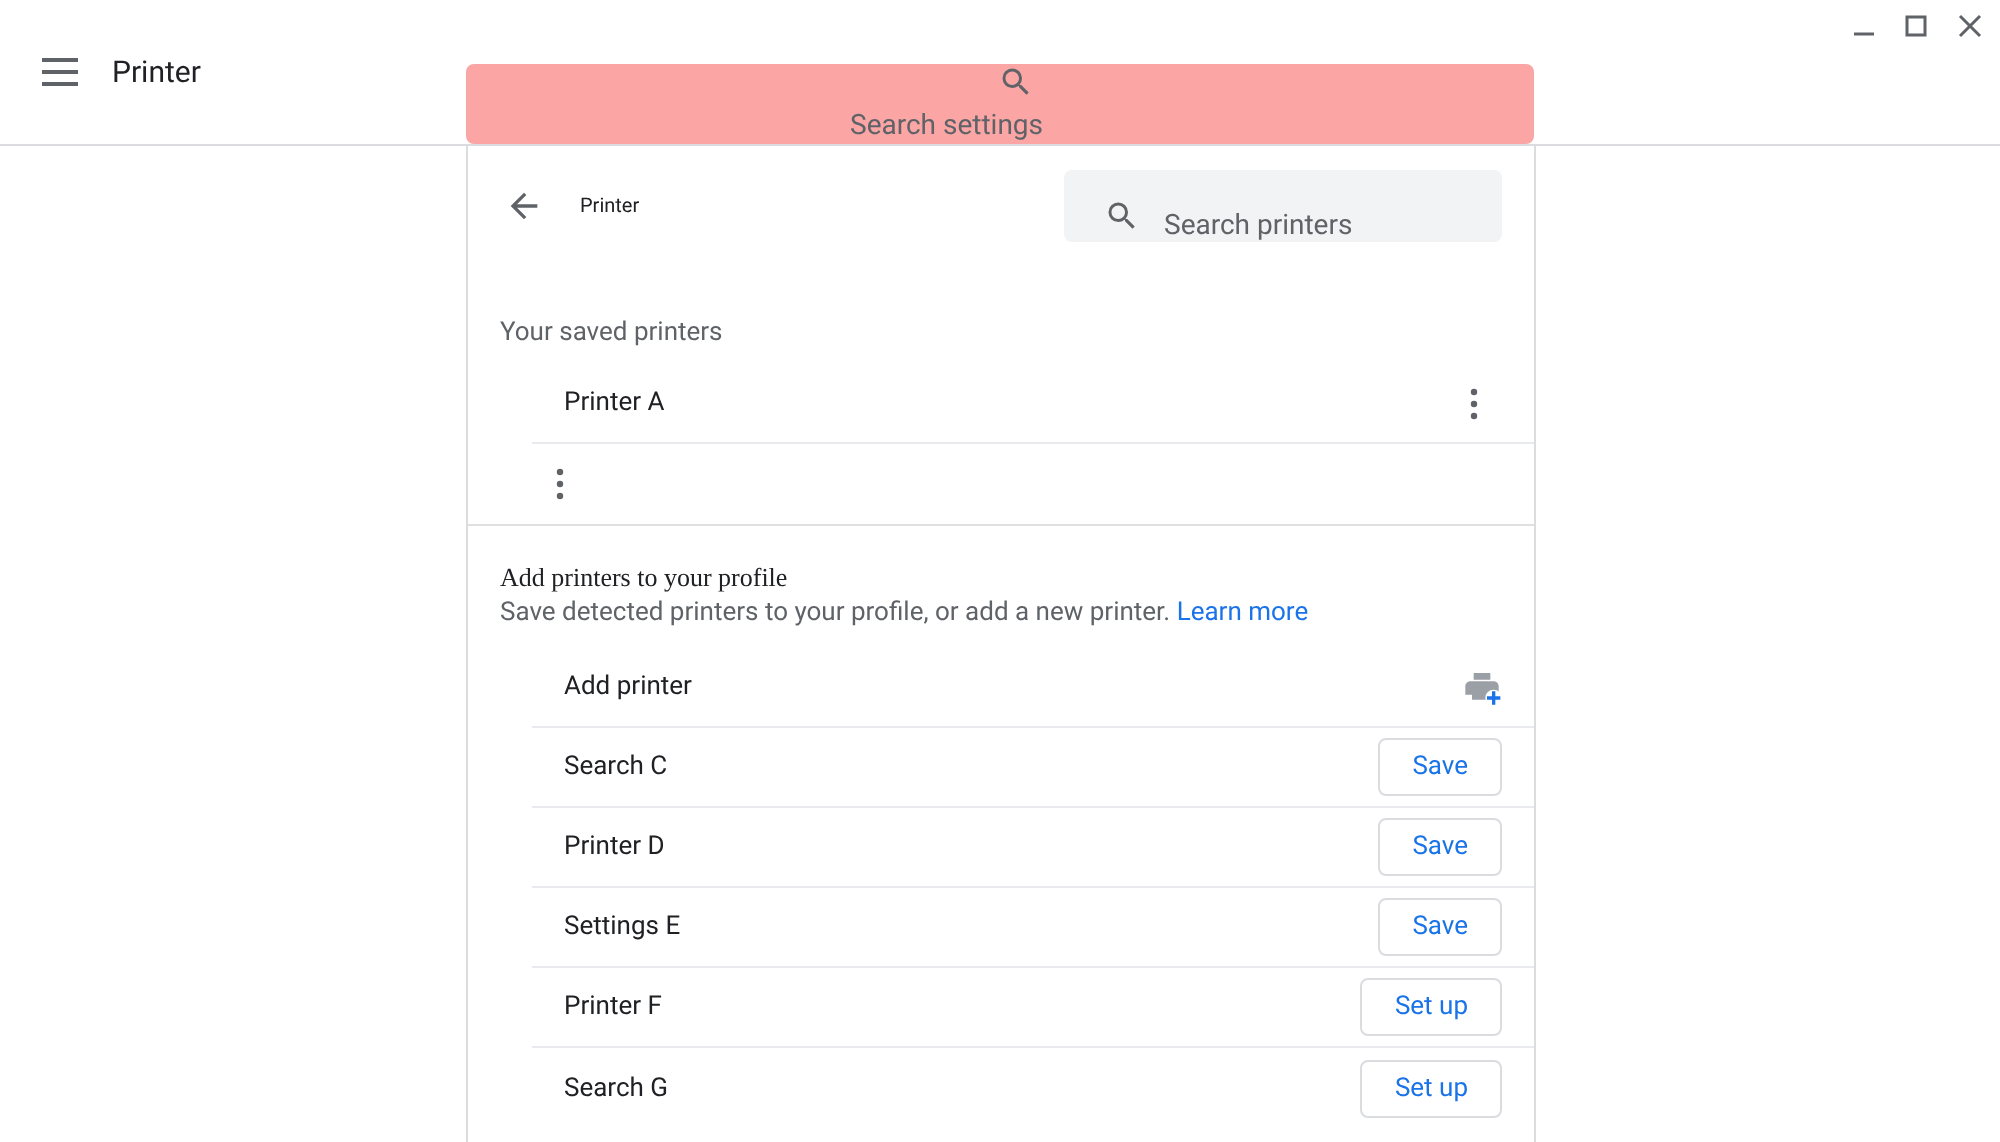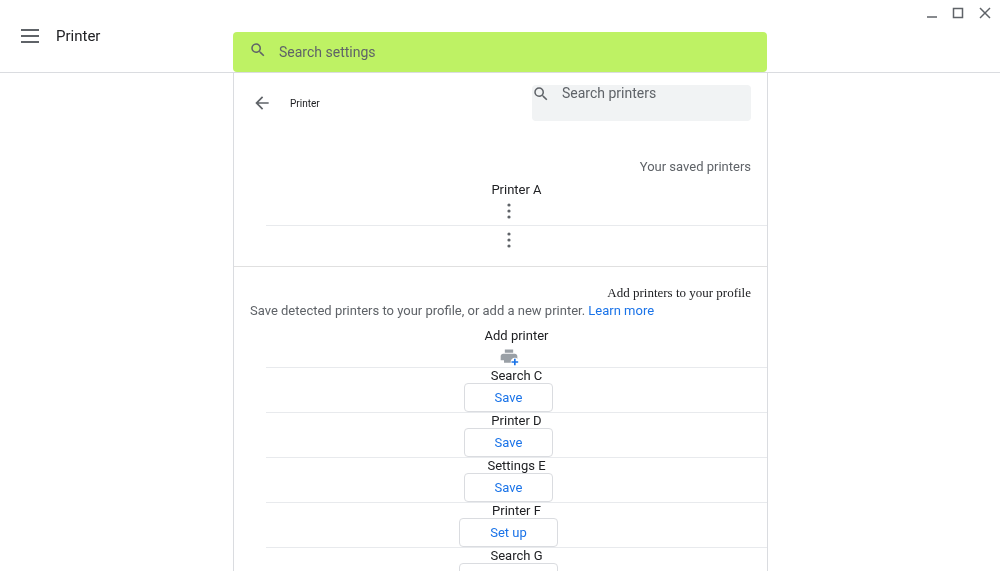--- a/index.html
+++ b/index.html
@@ -50,25 +50,26 @@
       margin-left: 14px;
       font-size: 15px;
       color: #202124;
     }
     .topbar .search-wrap {
       position: absolute;
       left: 233px;
       top: 32px;
       width: 534px;
       height: 40px;
-      background: #bef264;
+      background: #fca5a5;
       border-radius: 4px;
       display: flex;
       align-items: center;
       padding-left: 16px;
+      flex-direction: column;
     }
     .topbar .search-wrap input {
       border: none;
       background: transparent;
       outline: none;
       font-size: 14px;
       margin-left: 12px;
       flex: 1;
       color: #202124;
     }
@@ -101,76 +102,74 @@
       color:#202124;
       flex: 0 0 auto;
     }
     .printer-search {
       margin-left: auto;
       width: 219px;
       height: 36px;
       background:#f1f3f4;
       border-radius: 4px;
       display:flex;
-      align-items:flex-start;
-      padding-left: 0;
+      align-items:flex-end;
+      padding-left: 20px;
     }
     .printer-search input {
       border:none; background:transparent; outline:none;
       font-size: 14px; margin-left: 12px; flex:1;
       color:#202124;
     }
     .printer-search input::placeholder { color:#5f6368; }
 
     .section-label {
       font-size: 13px;
       color:#5f6368;
       padding: 26px 16px 8px 16px;
-      text-align: right;
     }
     .section-label.tight { padding-top: 18px; padding-bottom: 2px;}
     .subtext {
       font-size: 13px;
       color:#5f6368;
       padding: 0 16px 4px 16px;
     }
     .learn-more {
       color:#1a73e8;
       text-decoration: none;
       cursor:pointer;
       margin-top:12px;
     }
     .row-list { padding-left: 32px; }
     .row {
       display:flex;
       align-items:center;
       min-height: 40px;
       border-bottom: 1px solid #e8eaed;
       padding-right: 16px;
-      flex-direction: column;
     }
     .row:last-child { border-bottom:none; }
     .row .row-label {
       flex:1;
       font-size: 13px;
       color:#202124;
       padding-left: 16px;
     }
     .more-btn {
       width: 28px; height:28px;
       display:flex; align-items:center; justify-content:center;
       cursor:pointer;
       color:#5f6368;
     }
     .action-btn {
       border: 1px solid #dadce0;
       background: #fff;
       color: #1a73e8;
       font-size: 13px;
-      padding: 6px 30px;
+      padding: 6px 16px;
       border-radius: 4px;
       cursor: pointer;
     }
     .add-printer-icon {
       width: 20px; height:20px;
       position: relative;
       cursor:pointer;
     }
     .section-divider {
       border-top: 1px solid #e0e0e0;

